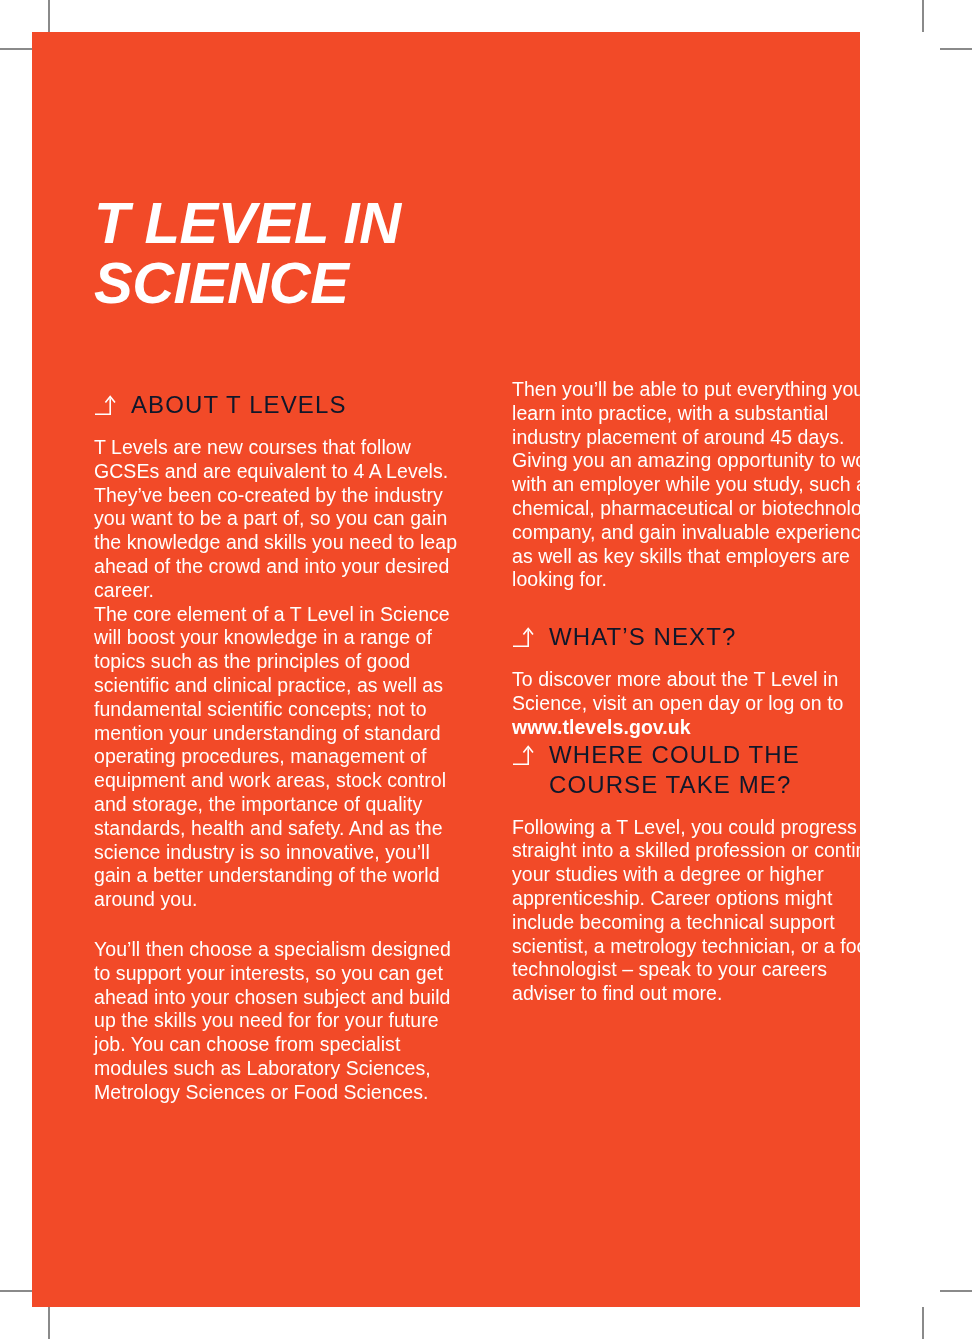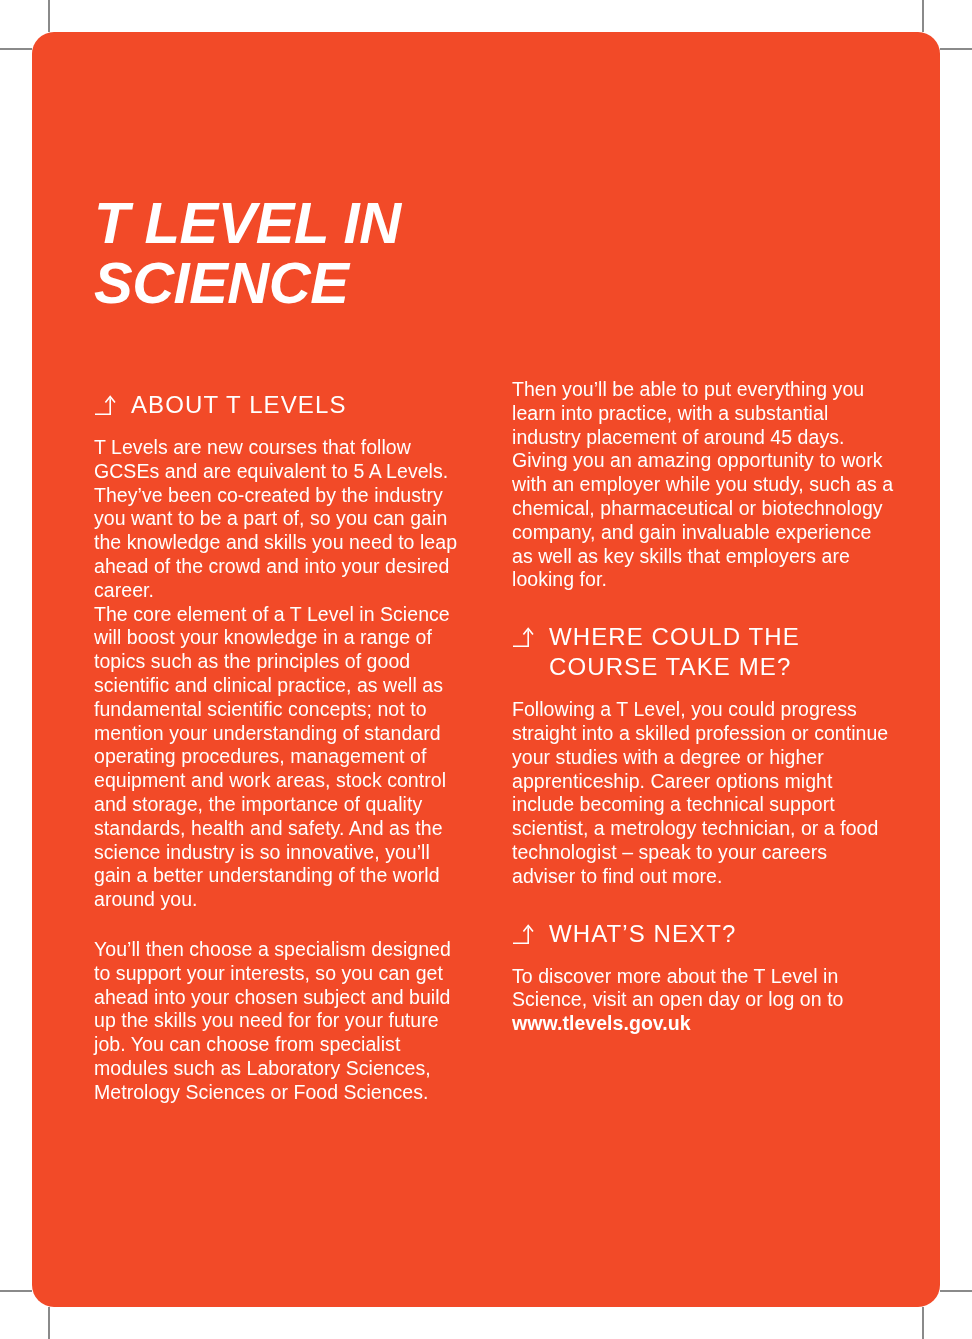--- a/index.html
+++ b/index.html
@@ -37,25 +37,24 @@
   .m-bot-left-h   { left: 0px;   top: 1290px; width: 32px;  height: 2px; }
   .m-bot-left-v   { left: 48px;  top: 1307px; width: 2px;   height: 32px; }
   .m-bot-right-h  { left: 940px; top: 1290px; width: 32px;  height: 2px; }
   .m-bot-right-v  { left: 922px; top: 1307px; width: 2px;   height: 32px; }
 
   
   #artboard {
     position: absolute;
     left: 32px;
     top: 32px;
-    width: 908px;
+    width: 828px;
     height: 1275px;
     background: #F24A28;
     overflow: hidden;
-    border-radius: 22px;
   }
 
   
   #title {
     position: absolute;
     left: 62px;
     top: 122px;
     width: 520px;
     color: #ffffff;
     font-size: 58px;
@@ -75,21 +74,21 @@
   #col-left  { left: 62px;  width: 375px; }
   #col-right { left: 480px; width: 382px; }
 
   
   .section { margin: 0 0 0 0; }
 
   .heading {
     display: block;
     position: relative;
     padding-left: 37px;
-    color: #ffffff;
+    color: #0f172a;
     font-size: 24px;
     line-height: 30px;
     font-weight: 300;
     letter-spacing: 1.1px;
     margin: 0 0 16px 0;
   }
   .heading .htext { display: inline; }
 
   .arrow-icon {
     position: absolute;
@@ -144,21 +143,21 @@
       <div class="section">
         <div class="heading">
           <span class="arrow-icon">
             <svg viewBox="0 0 24 22" width="24" height="22" aria-hidden="true">
               <path d="M1 20.2 H16.2 V4.2" fill="none" stroke="#ffffff" stroke-width="1.6"></path>
               <path d="M11.4 8.6 L16.2 2.6 L21 8.6" fill="none" stroke="#ffffff" stroke-width="1.6" stroke-linejoin="miter"></path>
             </svg>
           </span>
           <span class="htext">ABOUT  T  LEVELS</span>
         </div>
-        <p class="para gap-after-para">T Levels are new courses that follow GCSEs and are equivalent to 5 A Levels. They’ve been co-created by the industry you want to be a part of, so you can gain the knowledge and skills you need to leap ahead of the crowd and into your desired career.</p>
+        <p class="para gap-after-para">T Levels are new courses that follow GCSEs and are equivalent to 4 A Levels. They’ve been co-created by the industry you want to be a part of, so you can gain the knowledge and skills you need to leap ahead of the crowd and into your desired career.</p>
       </div>
 
       <div class="section">
         <p class="para" style="margin-bottom:26px;">The core element of a T Level in Science will boost your knowledge in a range of topics such as  the principles of good scientific and clinical practice, as well as fundamental scientific concepts; not to mention your understanding of standard operating procedures, management of equipment and work areas, stock control and storage, the importance of quality standards, health and safety. And as the science industry is so innovative, you’ll gain a better understanding of the world around you.</p>
         <p class="para">You’ll then choose a specialism designed to support your interests, so you can get ahead into your chosen subject and build up the skills you need for for your future job. You can choose from specialist modules such as Laboratory Sciences, Metrology Sciences or Food Sciences.</p>
       </div>
 
     </div>
 
     <div id="col-right" class="column">
@@ -166,34 +165,34 @@
       <p class="para" style="margin-top:-12px; margin-bottom:30px;">Then you’ll be able to put everything you learn into practice, with a substantial industry placement of around 45 days. Giving you an amazing opportunity to work with an employer while you study, such as a chemical, pharmaceutical or biotechnology company, and gain invaluable experience as well as key skills that employers are looking for.</p>
 
       <div class="section">
         <div class="heading">
           <span class="arrow-icon">
             <svg viewBox="0 0 24 22" width="24" height="22" aria-hidden="true">
               <path d="M1 20.2 H16.2 V4.2" fill="none" stroke="#ffffff" stroke-width="1.6"></path>
               <path d="M11.4 8.6 L16.2 2.6 L21 8.6" fill="none" stroke="#ffffff" stroke-width="1.6" stroke-linejoin="miter"></path>
             </svg>
           </span>
-          <span class="htext">WHERE  COULD  THE  COURSE  TAKE  ME?</span>
+          <span class="htext">WHAT’S  NEXT?</span>
         </div>
-        <p class="para" style="margin-bottom:30px;">Following a T Level, you could progress straight into a skilled profession or continue your studies with a degree or higher apprenticeship. Career options might include becoming a technical support scientist, a metrology technician, or a food technologist – speak to your careers adviser to find out more.</p>
+        <p class="para"><span>To discover more about the T Level in Science, visit an open day or log on to </span><span class="link-strong">www.tlevels.gov.uk</span></p>
       </div>
 
       <div class="section">
         <div class="heading">
           <span class="arrow-icon">
             <svg viewBox="0 0 24 22" width="24" height="22" aria-hidden="true">
               <path d="M1 20.2 H16.2 V4.2" fill="none" stroke="#ffffff" stroke-width="1.6"></path>
               <path d="M11.4 8.6 L16.2 2.6 L21 8.6" fill="none" stroke="#ffffff" stroke-width="1.6" stroke-linejoin="miter"></path>
             </svg>
           </span>
-          <span class="htext">WHAT’S  NEXT?</span>
+          <span class="htext">WHERE  COULD  THE  COURSE  TAKE  ME?</span>
         </div>
-        <p class="para"><span>To discover more about the T Level in Science, visit an open day or log on to </span><span class="link-strong">www.tlevels.gov.uk</span></p>
+        <p class="para" style="margin-bottom:30px;">Following a T Level, you could progress straight into a skilled profession or continue your studies with a degree or higher apprenticeship. Career options might include becoming a technical support scientist, a metrology technician, or a food technologist – speak to your careers adviser to find out more.</p>
       </div>
 
     </div>
 
   </div>
 </div>
 
 </body></html>

